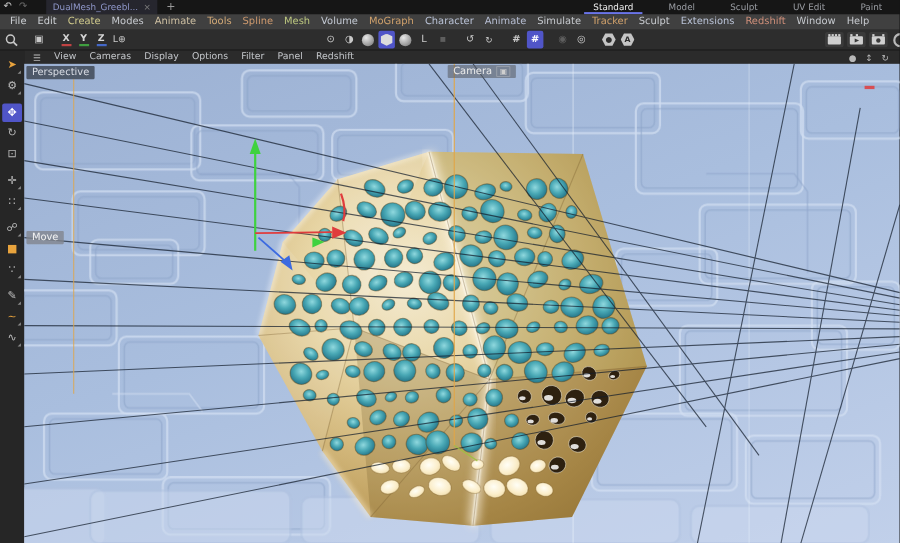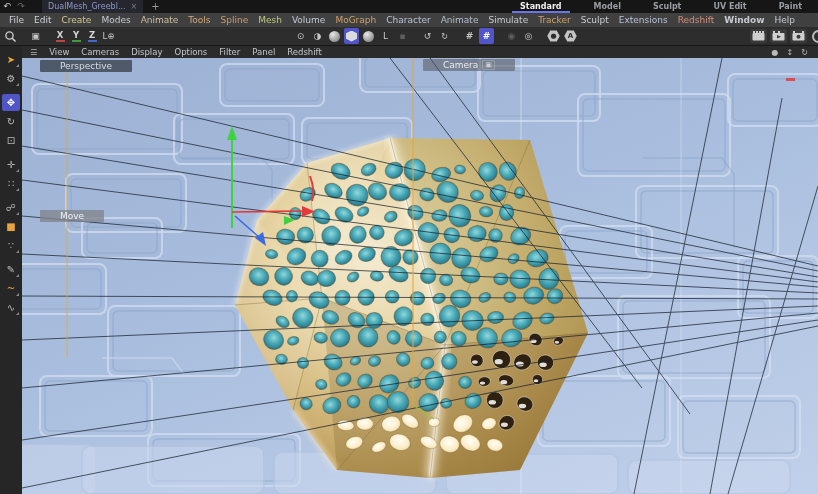--- a/index.html
+++ b/index.html
@@ -9,21 +9,21 @@
     -webkit-font-smoothing:antialiased;}
   
   .tabbar{position:absolute;left:0;top:0;width:818px;height:13px;background:#161616;
     display:flex;align-items:center;font-size:8px;color:#9aa0c6;}
   .histbtn{width:14px;text-align:center;color:#cfcfcf;font-size:9px;line-height:13px;cursor:pointer;}
   .histbtn.dim{color:#6a6a6a;}
   .doc-tab{display:flex;align-items:center;gap:5px;background:#26262e;height:13px;
     padding:0 6px;margin-left:14px;color:#8f97c9;}
   .doc-tab .x{color:#7d7d7d;font-size:8px;}
   .newtab{color:#9a9a9a;font-size:10px;margin-left:8px;}
-  .layouts{margin-left:auto;display:flex;height:13px;align-items:stretch;font-weight:bold;}
+  .layouts{margin-left:auto;display:flex;height:13px;align-items:stretch;}
   .layout{padding:0 16px;display:flex;align-items:center;color:#9a9da3;position:relative;}
   .layout.active{color:#f0f0f0;}
   .layout.active::after{content:"";position:absolute;left:8px;right:8px;bottom:0;height:2px;background:#6a74e8;}
   
   .menubar{position:absolute;left:0;top:13px;width:818px;height:14px;background:#404040;
     display:flex;align-items:center;font-size:9px;padding-left:4px;}
   .menubar span{padding:0 5px;color:#c6c9ce;white-space:nowrap;}
   
   .toolbar{position:absolute;left:0;top:27px;width:818px;height:19px;background:#2d2d2d;
     border-bottom:1px solid #171717;display:flex;align-items:center;font-size:9px;color:#c9c9c9;}
@@ -58,21 +58,21 @@
     justify-content:center;font-size:10px;color:#b8b8b8;position:relative;}
   .rtool.active{background:#5055c8;color:#fff;}
   .rtool.accent{color:#e8a33d;}
   .rtool.gap{margin-top:6px;}
   .rtool .fly{position:absolute;right:1px;bottom:1px;width:0;height:0;
     border-left:3px solid transparent;border-bottom:3px solid #8a8a8a;}
   
   .canvas{position:absolute;left:22px;top:58px;width:796px;height:436px;overflow:hidden;
     background:linear-gradient(160deg,#9cb1d3 0%,#a9bede 45%,#c1d0ea 100%);}
   .canvas svg{position:absolute;left:0;top:0;}
-  .vplabel{position:absolute;font-size:9px;padding:1px 20px;border-radius:1px;z-index:5;margin-left:16px;}
+  .vplabel{position:absolute;font-size:9px;padding:1px 5px;border-radius:1px;z-index:5;}
   .lab-persp{left:2px;top:2px;background:rgba(38,42,50,.66);color:#d8dce4;}
   .lab-cam{left:385px;top:1px;background:rgba(88,92,99,.58);color:#ececec;display:flex;gap:4px;align-items:center;}
   .lab-cam .camicon{font-size:7px;color:#cfcfcf;border:1px solid #cfcfcf55;padding:0 2px;border-radius:1px;}
   .lab-move{left:2px;top:152px;background:rgba(128,132,140,.78);color:#f2f2f2;}
 </style>
 </head>
 <body>
 
 <div id="stage">
 
@@ -104,21 +104,21 @@
     <span style="color: rgb(188, 199, 127);">Mesh</span>
     <span style="color: rgb(195, 201, 211);">Volume</span>
     <span style="color: rgb(207, 160, 107);">MoGraph</span>
     <span style="color: rgb(185, 194, 214);">Character</span>
     <span style="color: rgb(182, 189, 210);">Animate</span>
     <span style="color: rgb(198, 201, 206);">Simulate</span>
     <span style="color: rgb(207, 160, 107);">Tracker</span>
     <span style="color: rgb(201, 204, 209);">Sculpt</span>
     <span style="color: rgb(185, 194, 214);">Extensions</span>
     <span style="color: rgb(207, 143, 122);">Redshift</span>
-    <span style="color: rgb(198, 201, 206); font-weight: bold;">Window</span>
+    <span style="color: rgb(198, 201, 206);">Window</span>
     <span style="color: rgb(198, 201, 206);">Help</span>
   </div>
 
   <div class="toolbar">
     <span class="tb" style="margin-left:3px">
       <svg width="13" height="13" viewBox="0 0 13 13">
           <circle cx="5.5" cy="5.5" r="3.6" fill="none" stroke="#c9c9c9" stroke-width="1.4"></circle>
           <line x1="8.2" y1="8.2" x2="11.5" y2="11.5" stroke="#c9c9c9" stroke-width="1.6"></line>
         </svg>
     </span>

